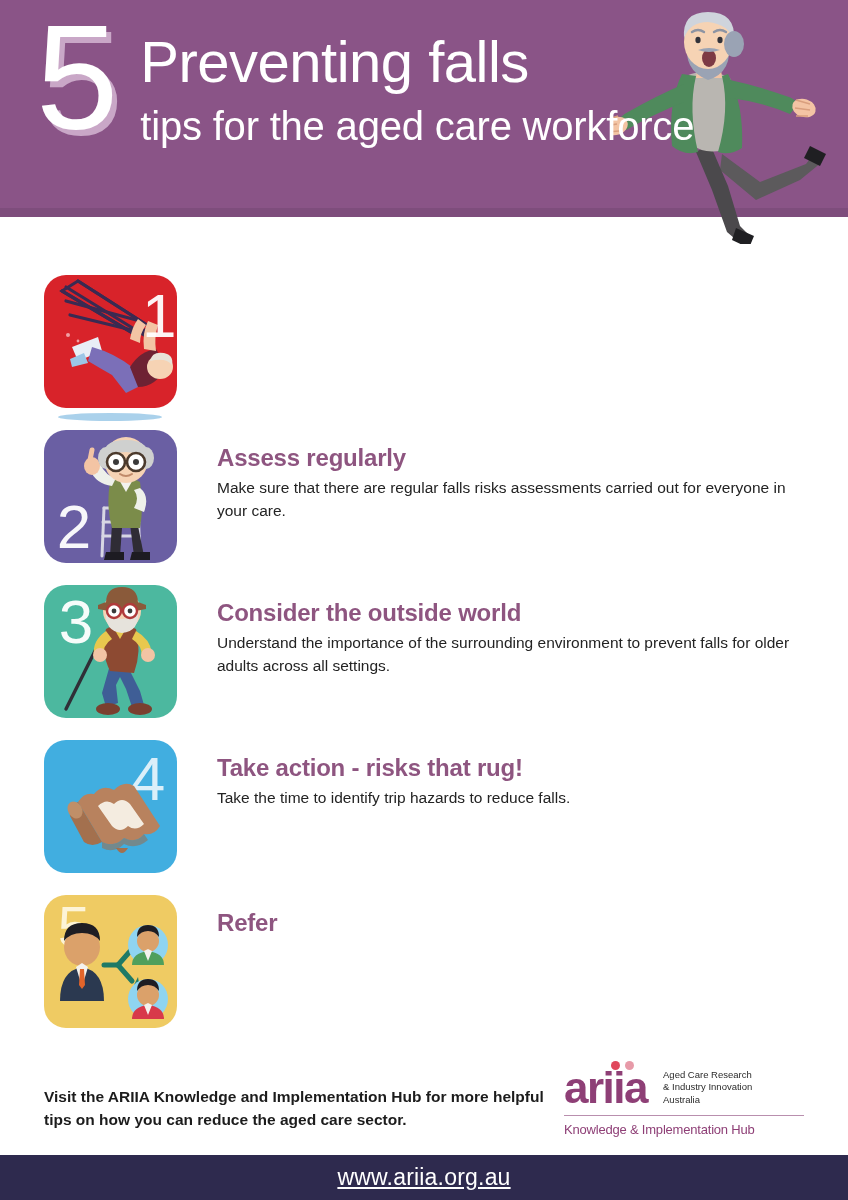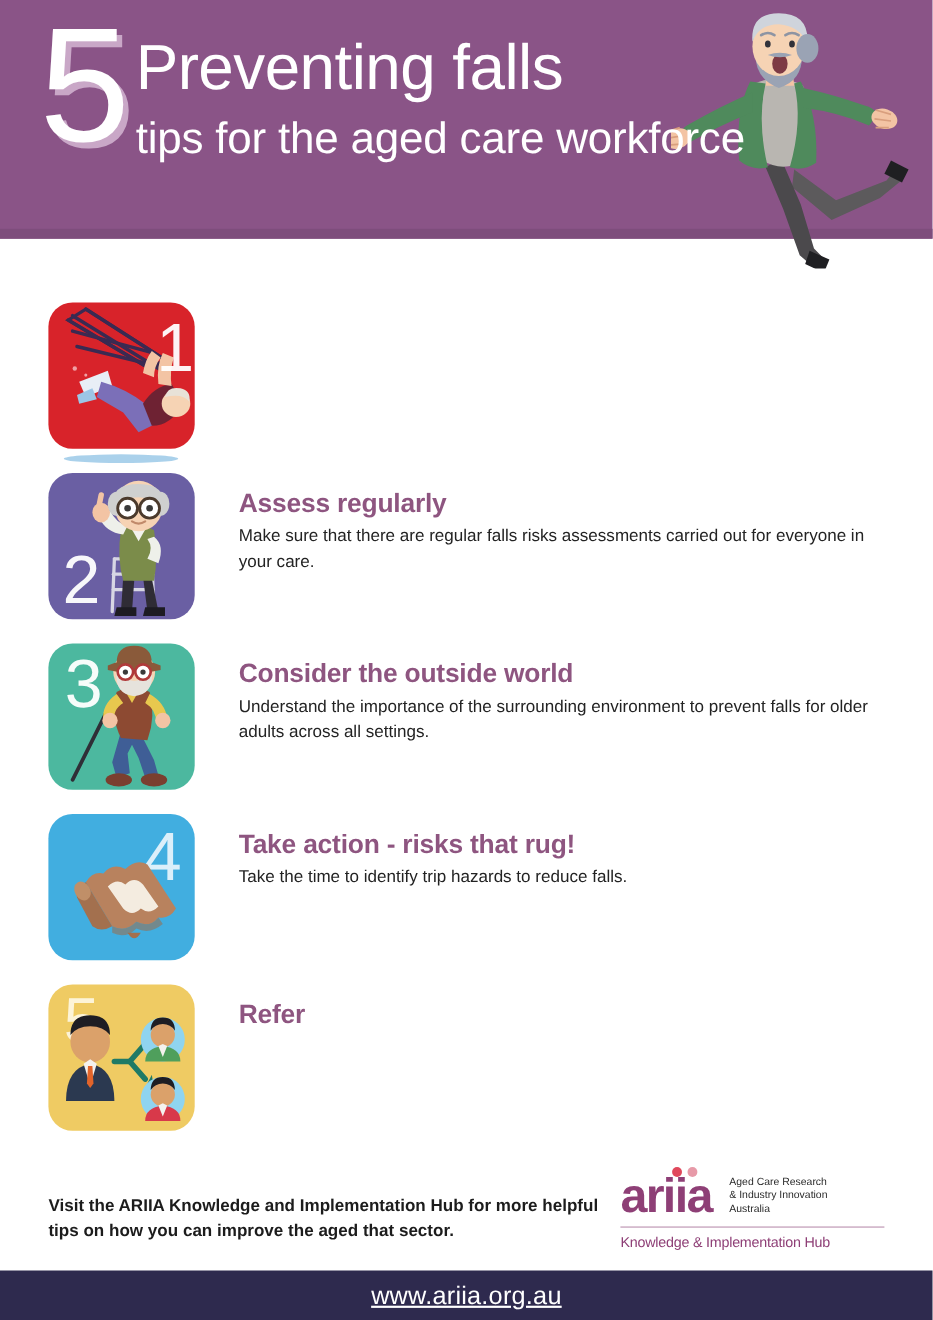--- a/index.html
+++ b/index.html
@@ -47,21 +47,21 @@
     position: relative;
     font-size: 148px;
     line-height: 0.92;
     font-weight: 400;
     color: #ffffff;
     letter-spacing: -2px;
     margin-top: -4px;
     text-shadow: 5px 6px 0px rgba(212,182,210,0.85);
   }
   .title-stack {
-    margin-left: 7px;
+    margin-left: 24px;
     padding-top: 18px;
   }
   .title-line1 {
     font-size: 58px;
     line-height: 1.02;
     font-weight: 400;
     color: #ffffff;
     letter-spacing: -0.5px;
     white-space: nowrap;
   }
@@ -485,21 +485,21 @@
         </div>
       </div>
       <div class="tip-text">
         <div class="tip-heading">Refer</div>
       </div>
     </div>
 
   </div>
 
   <div class="footer">
-    <div class="footer-msg">Visit the ARIIA Knowledge and Implementation Hub for more helpful tips on how you can improve the aged that sector.</div>
+    <div class="footer-msg">Visit the ARIIA Knowledge and Implementation Hub for more helpful tips on how you can reduce the aged care sector.</div>
 
     <div class="logo-block">
       <div class="logo-top">
         <div class="logo-mark">
           <span>ariia</span>
           <span class="logo-dot d1"></span>
           <span class="logo-dot d2"></span>
         </div>
         <div class="logo-tag">
           <div>Aged Care Research</div>

